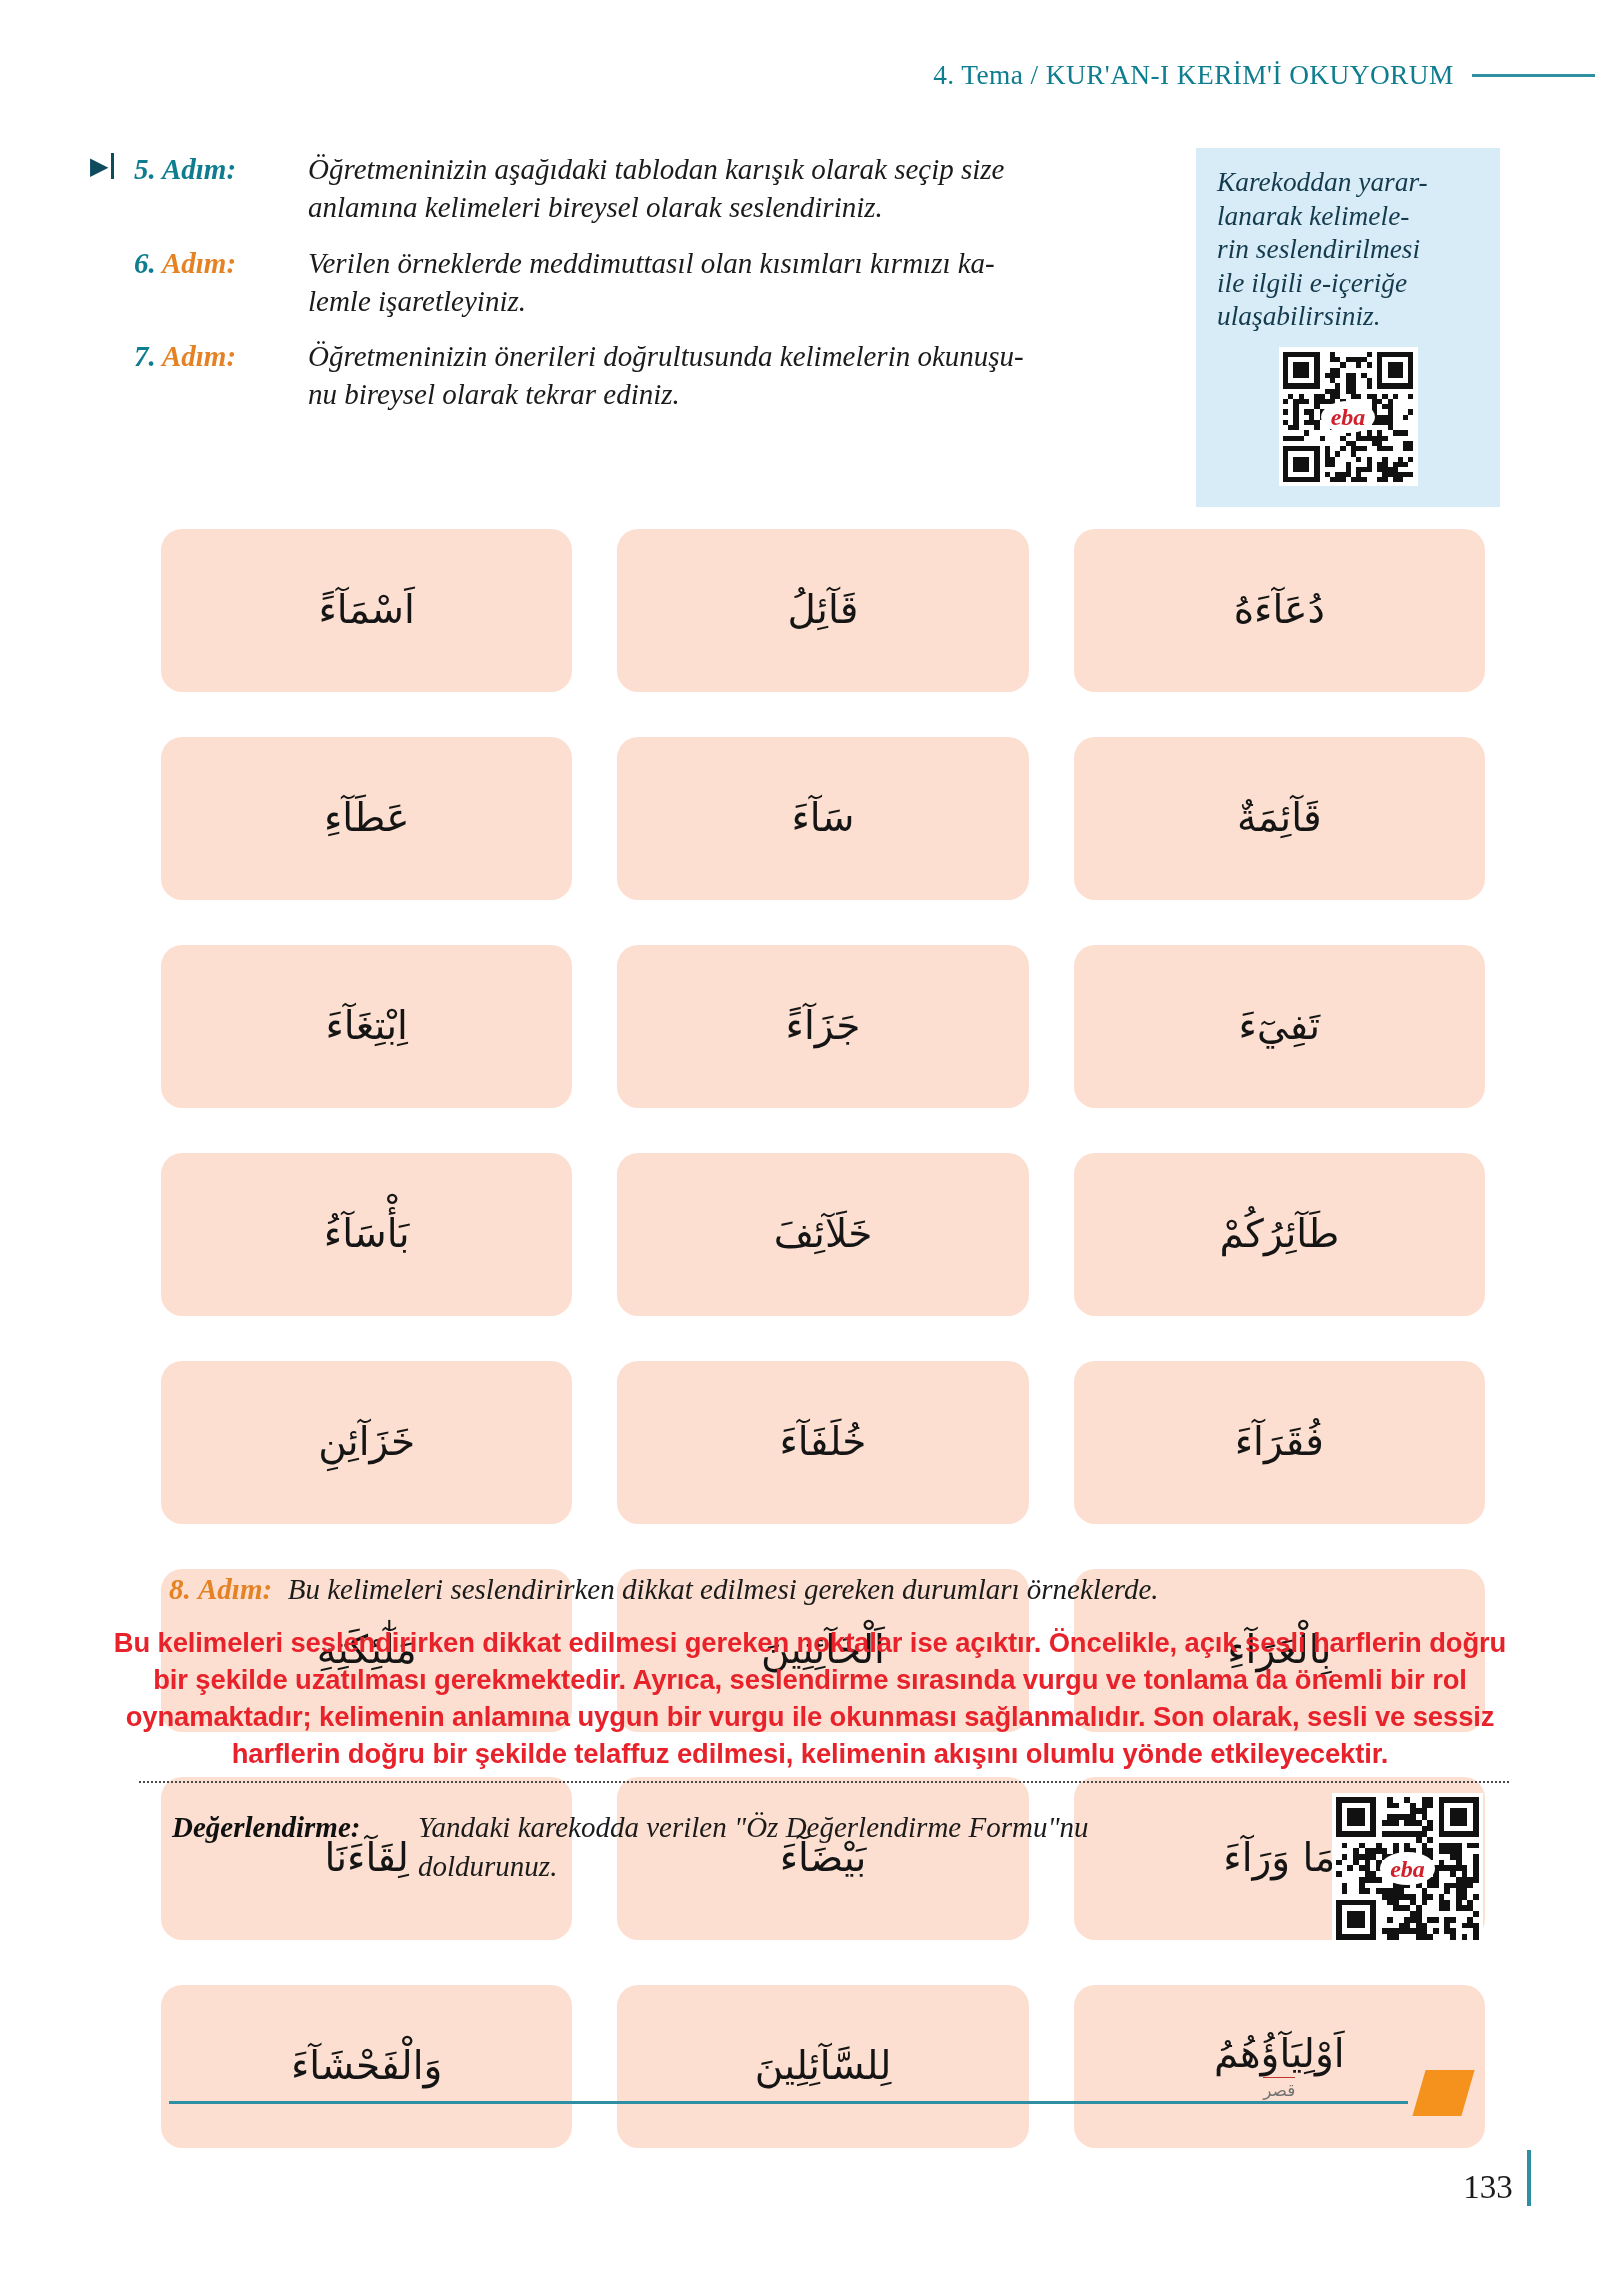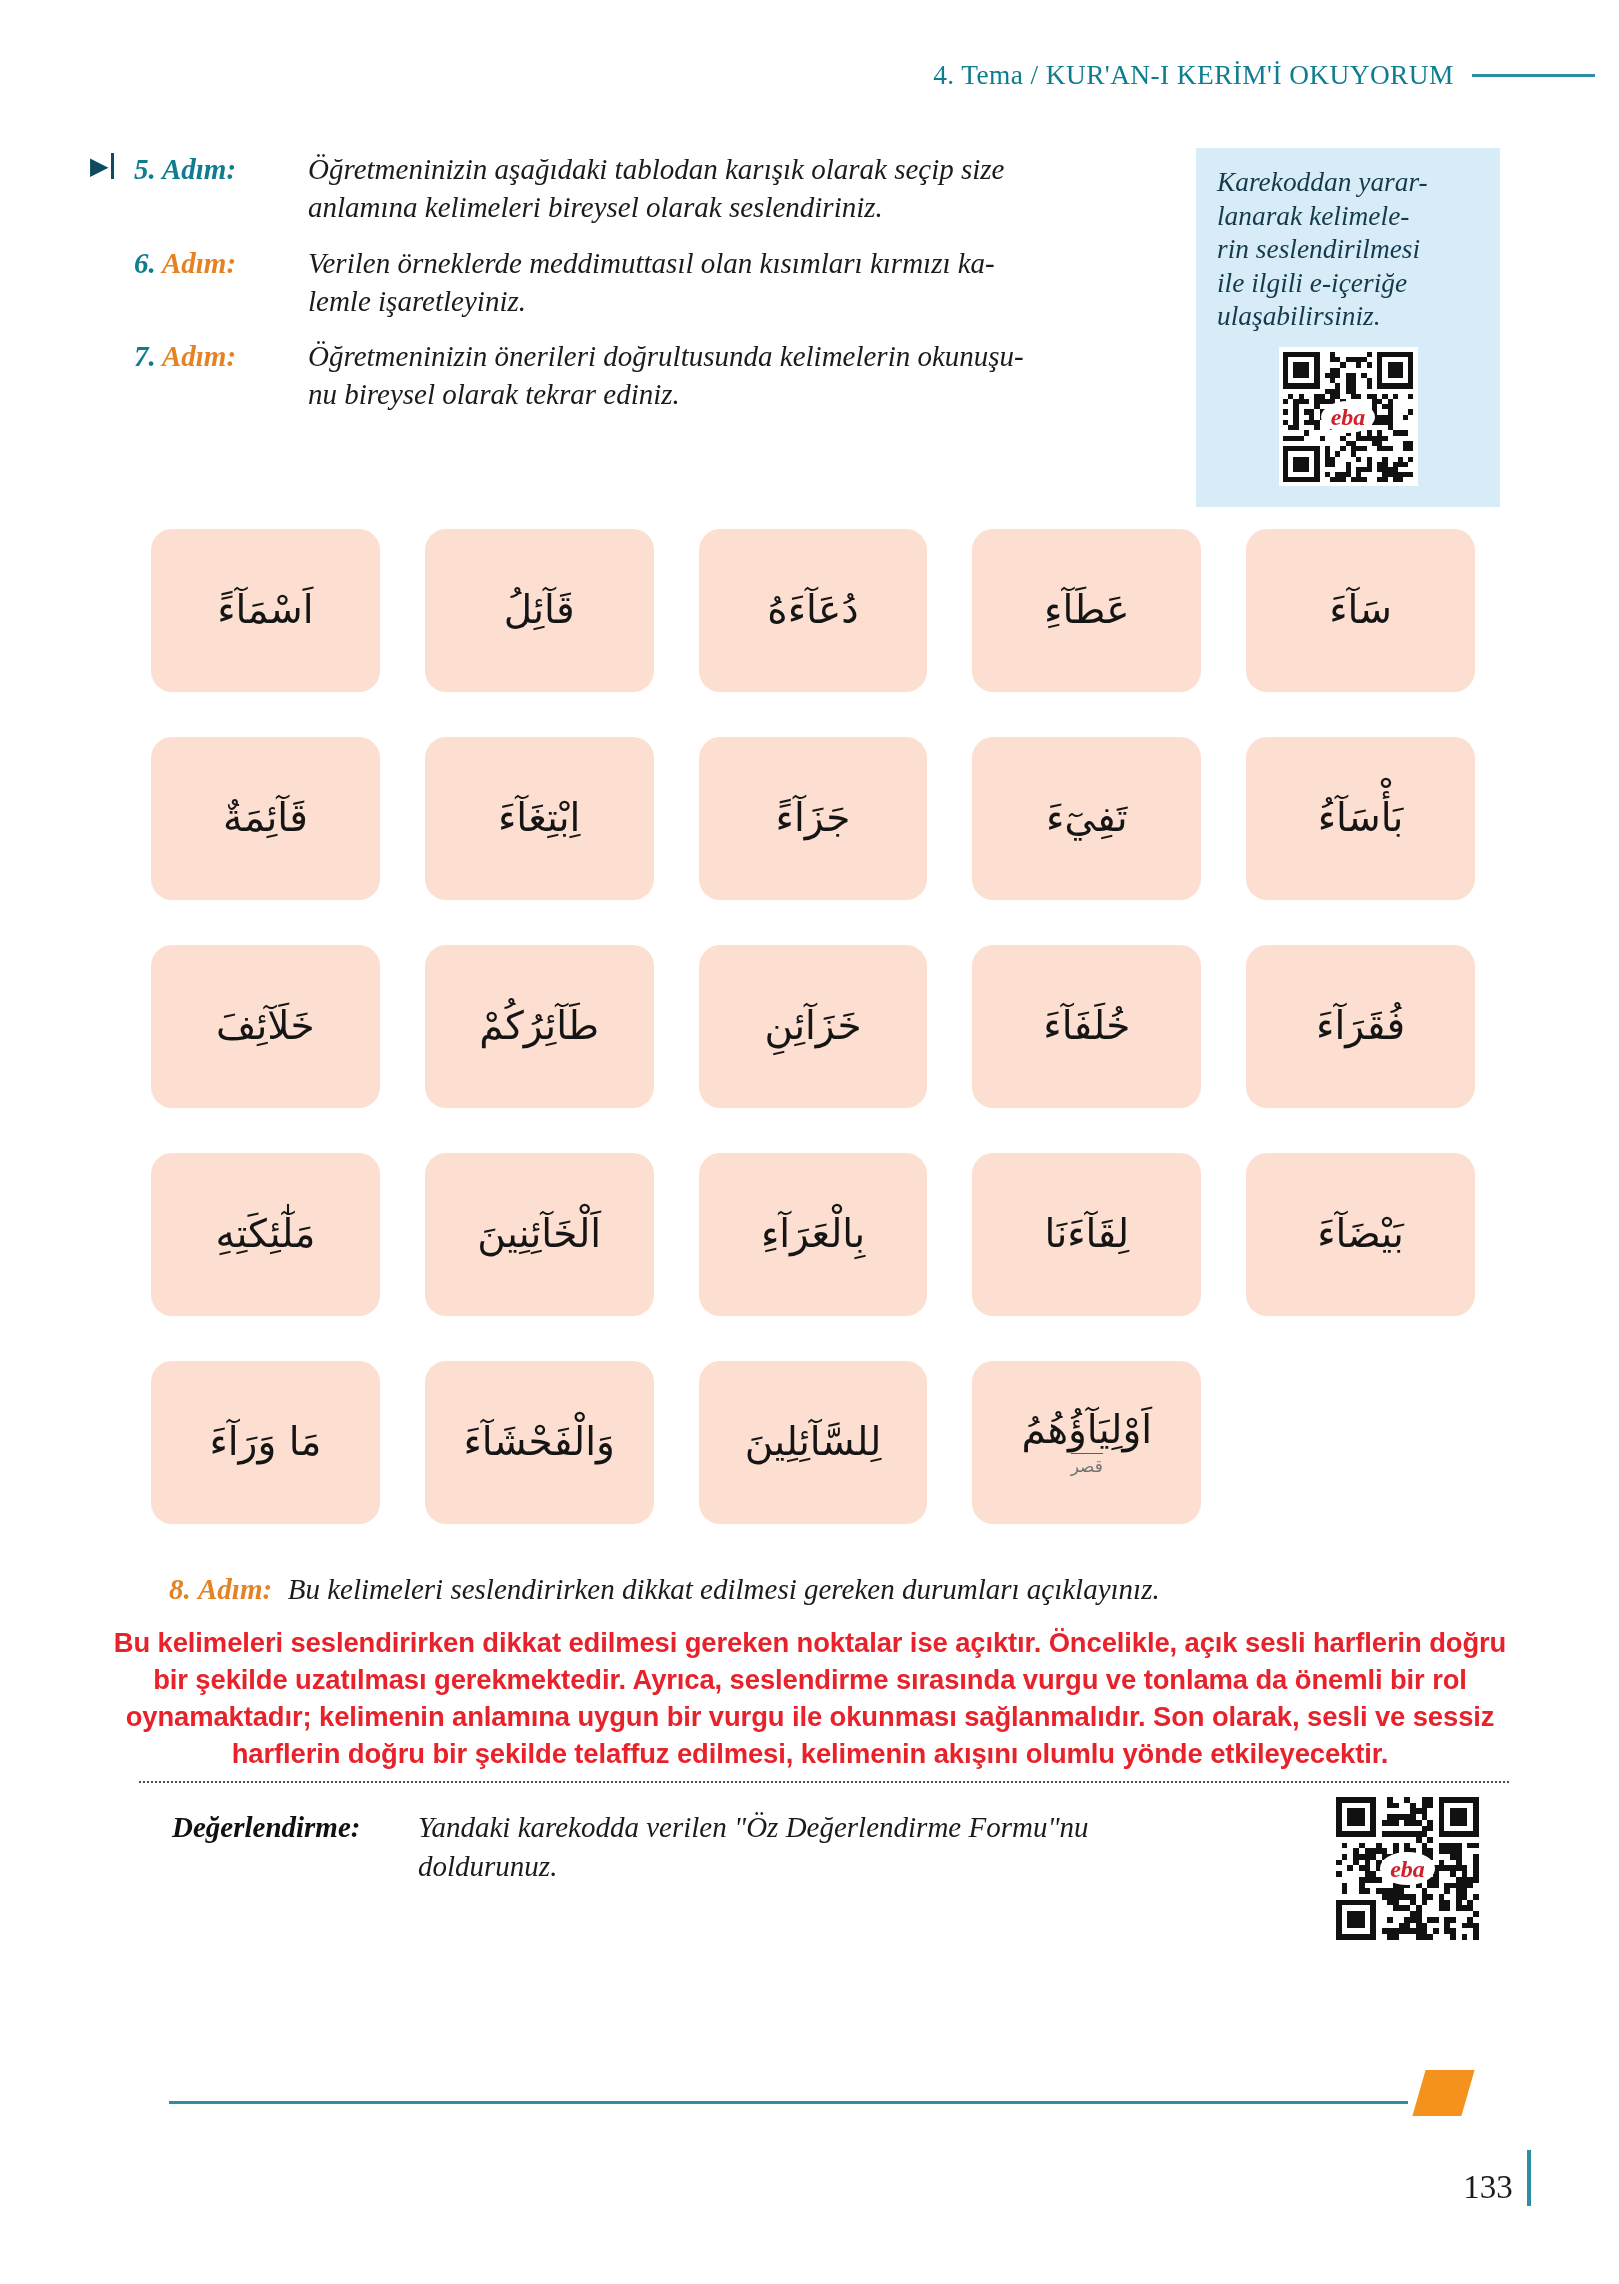--- a/index.html
+++ b/index.html
@@ -69,22 +69,22 @@
   }
   .qr-label i{
     background:#fff;color:#d21f2c;
     font-family:"Liberation Serif", serif;font-weight:bold;font-style:italic;
     font-size:24px;line-height:1;
     padding:4.2px 9.8px;border-radius:50%;
   }
 
   
   .grid{
-    position:absolute;top:529px;left:151px;width:1324px;
-    display:grid;grid-template-columns:repeat(5,1fr);
+    position:absolute;top:529px;left:161px;width:1324px;
+    display:grid;grid-template-columns:repeat(3,1fr);
     column-gap:21px;row-gap:45px;grid-auto-rows:163px;gap:45px;
   }
   .cell{
     background:var(--cell-bg);border-radius:21px;
     display:flex;flex-direction:column;align-items:center;justify-content:center;
     padding:0 7px;box-sizing:border-box;
   }
   .word{
     font-family:"DejaVu Sans", sans-serif;
     direction:rtl;font-size:39px;line-height:1.1;
@@ -468,21 +468,21 @@
       </div>
       <div class="cell">
         <div class="word">اَوْلِيَآؤُهُمُ</div>
         <div class="word-note">قصر</div>
       </div>
     </div>
 
   <div class="step8">
     <span class="num">8.</span>
     <span class="lbl">Adım:</span>
-    <span class="txt">Bu kelimeleri seslendirirken dikkat edilmesi gereken durumları açıklayınız.</span>
+    <span class="txt">Bu kelimeleri seslendirirken dikkat edilmesi gereken durumları örneklerde.</span>
   </div>
 
   <div class="answer">Bu kelimeleri seslendirirken dikkat edilmesi gereken noktalar ise açıktır. Öncelikle, açık sesli harflerin doğru
 bir şekilde uzatılması gerekmektedir. Ayrıca, seslendirme sırasında vurgu ve tonlama da önemli bir rol
 oynamaktadır; kelimenin anlamına uygun bir vurgu ile okunması sağlanmalıdır. Son olarak, sesli ve sessiz
 harflerin doğru bir şekilde telaffuz edilmesi, kelimenin akışını olumlu yönde etkileyecektir.</div>
 
   <div class="dotted"></div>
 
   <div class="eval">

